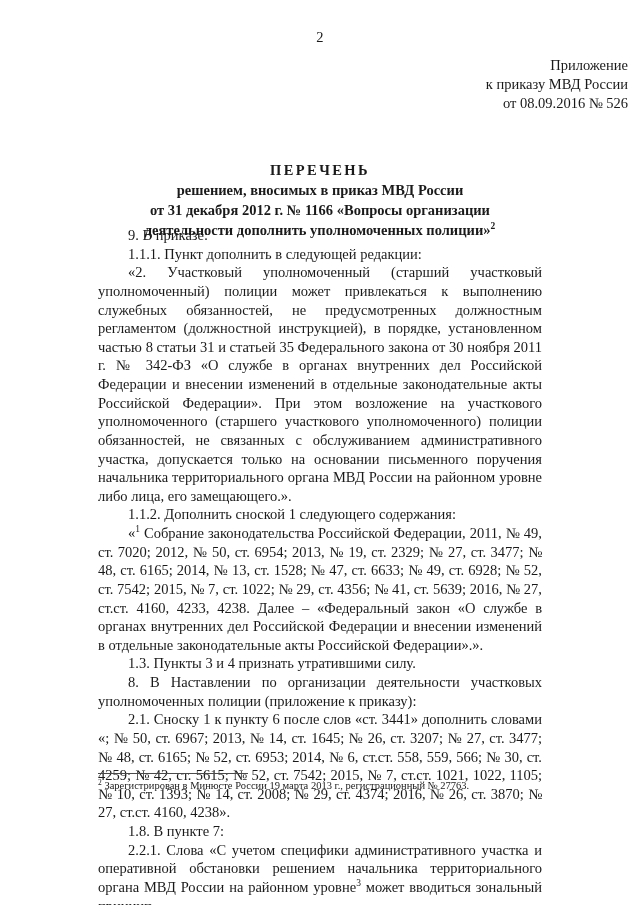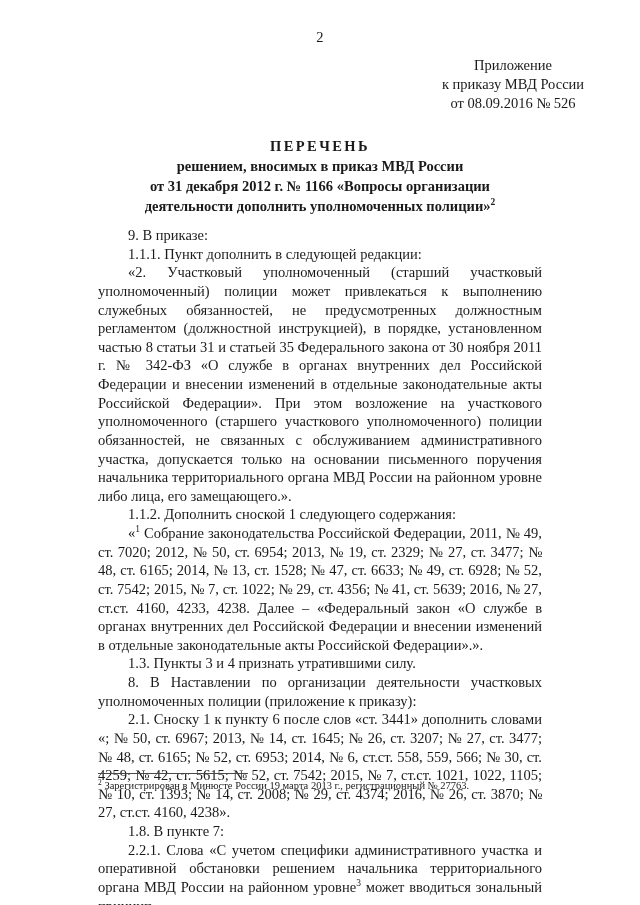--- a/index.html
+++ b/index.html
@@ -35,38 +35,39 @@
   }
 
   
   .appendix-block {
     position: absolute;
     top: 56px;
     left: 398px;
     width: 230px;
     font-size: 14.5px;
     line-height: 1.30;
-    text-align: center;
+    text-align: right;
   }
   .appendix-block div { white-space: nowrap; }
 
   
   .doc-title {
     position: absolute;
     top: 136px;
     left: 80px;
     width: 480px;
     text-align: center;
     font-weight: bold;
     font-size: 14.5px;
     line-height: 1.38;
   }
   .doc-title .line-main {
     letter-spacing: 2.4px;
     font-size: 14.5px;
+    margin-top: 24px;
   }
   .doc-title sup {
     font-size: 9.5px;
     vertical-align: super;
     line-height: 0;
     font-weight: bold;
   }
 
   
   .body-text {

